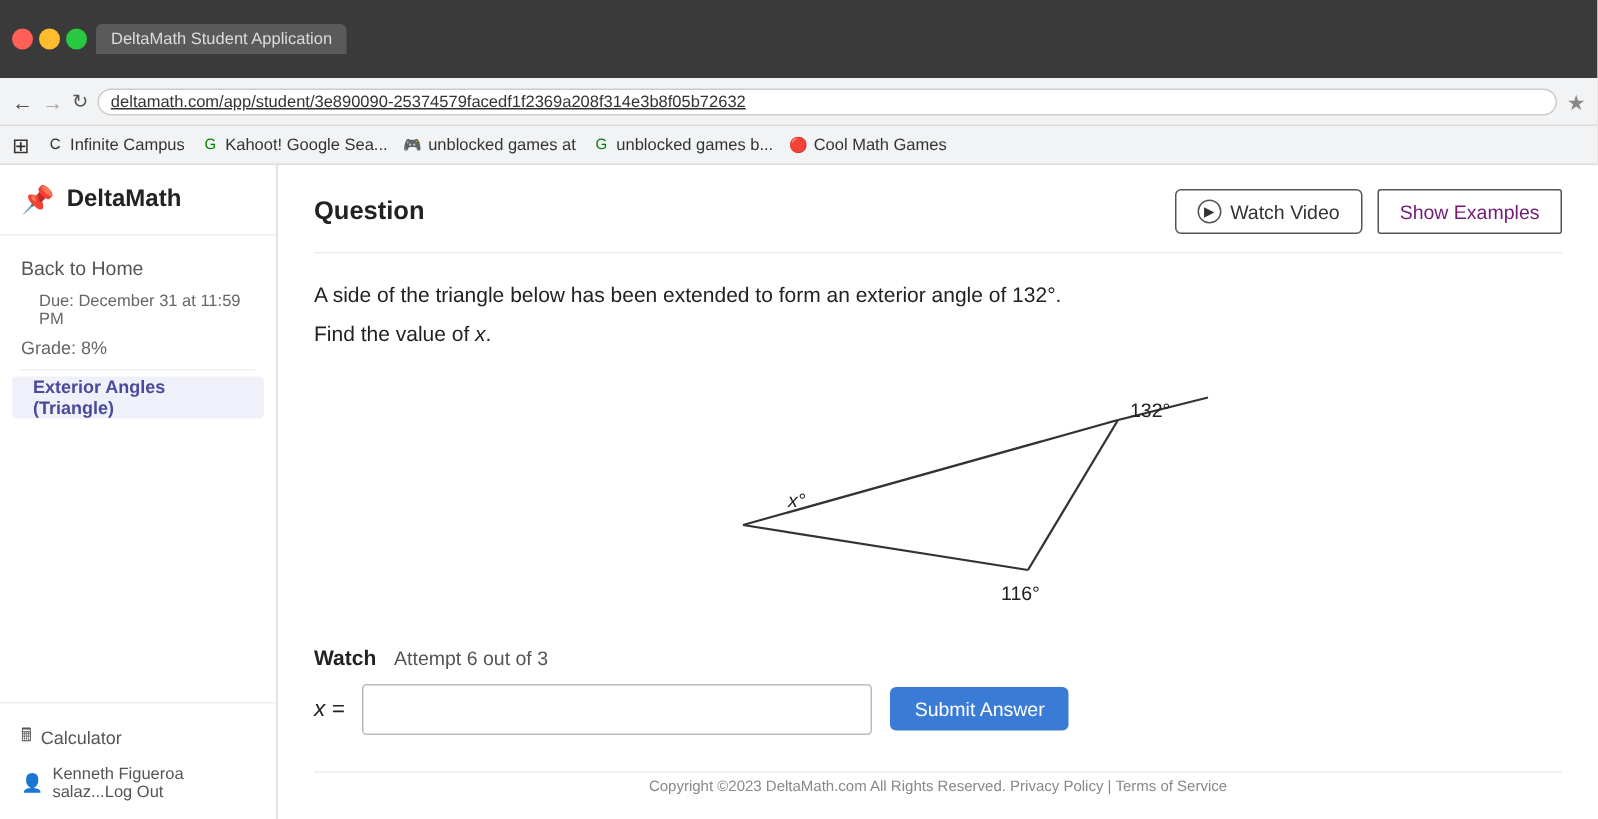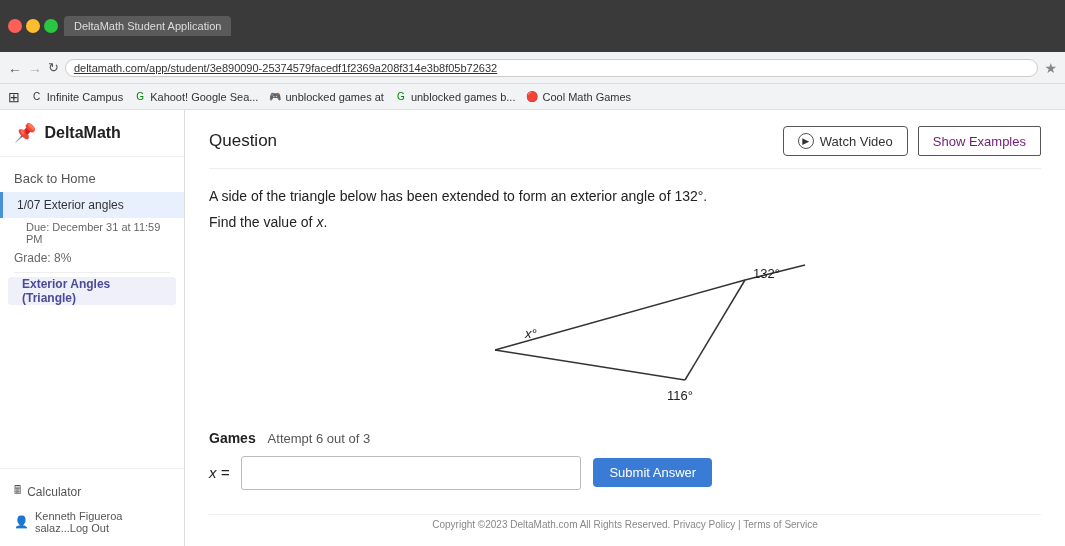--- a/index.html
+++ b/index.html
@@ -205,21 +205,21 @@
     .question-header {
       display: flex;
       align-items: center;
       justify-content: space-between;
       margin-bottom: 16px;
       padding-bottom: 12px;
       border-bottom: 1px solid #eee;
     }
     .question-title {
       font-size: 17px;
-      font-weight: normal;
+      font-weight: bold;
       color: #222;
     }
     .header-buttons {
       display: flex;
       gap: 10px;
     }
     .btn-watch {
       display: flex;
       align-items: center;
       gap: 6px;
@@ -374,21 +374,20 @@
 
 <div class="app-container">
 
   <div class="sidebar">
     <div class="sidebar-logo">
       <span class="logo-icon">📌</span>
       <span class="logo-text">DeltaMath</span>
     </div>
     <div class="sidebar-nav">
       <a class="sidebar-link">Back to Home</a>
-      <div class="sidebar-assignment">1/07 Exterior angles</div>
       <div class="sidebar-sub">Due: December 31 at 11:59 PM</div>
       <div class="sidebar-grade">Grade: 8%</div>
       <hr class="sidebar-divider">
       <div class="sidebar-category">Exterior Angles (Triangle)</div>
     </div>
     <div class="sidebar-footer">
       <div class="sidebar-footer-item">
         <span>🖩</span>
         <span>Calculator</span>
       </div>
@@ -431,21 +430,21 @@
         <text x="90" y="88" font-size="13" fill="#222" font-style="italic">x°</text>
 
         <text x="318" y="28" font-size="13" fill="#222">132°</text>
 
         <text x="232" y="150" font-size="13" fill="#222">116°</text>
       </svg>
     </div>
 
     <div class="answer-section">
       <div class="answer-label">
-        <span>Games</span>
+        <span>Watch</span>
         <span class="attempt-text">Attempt 6 out of 3</span>
       </div>
       <div class="answer-row">
         <span class="x-label">x =</span>
         <input class="answer-input" type="text" style="">
         <button class="btn-submit">Submit Answer</button>
       </div>
     </div>
 
     <div class="page-footer" style="margin-top:24px">Copyright ©2023 DeltaMath.com All Rights Reserved.   Privacy Policy | Terms of Service</div>

